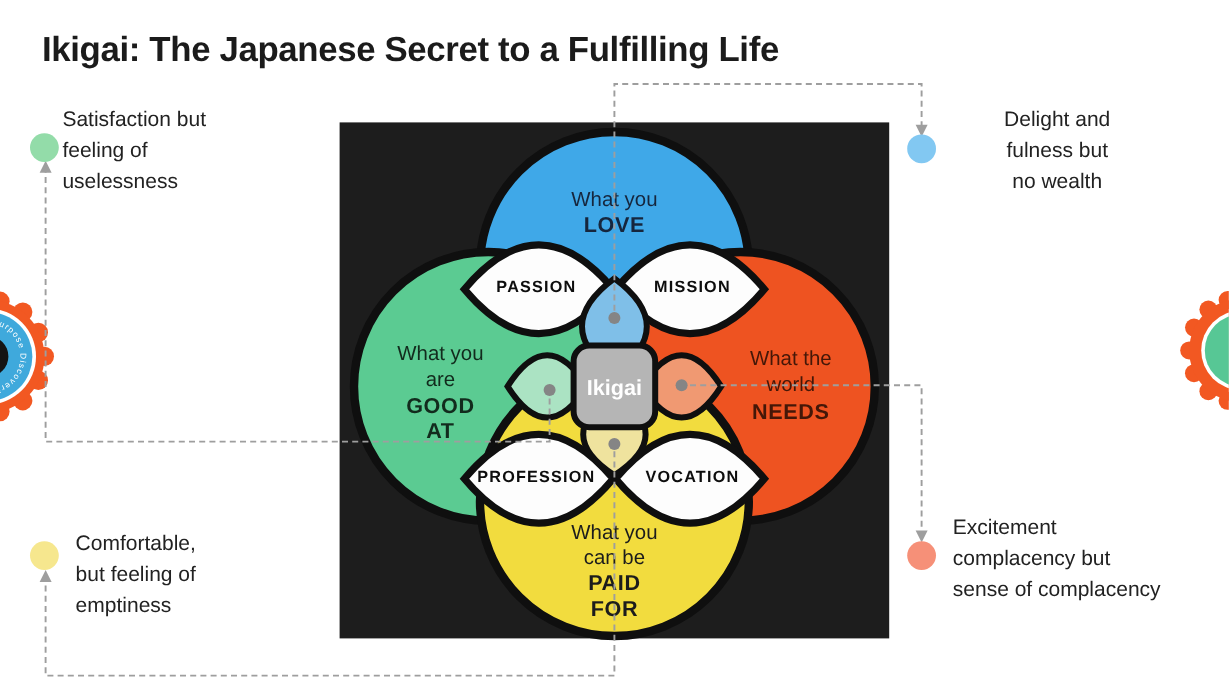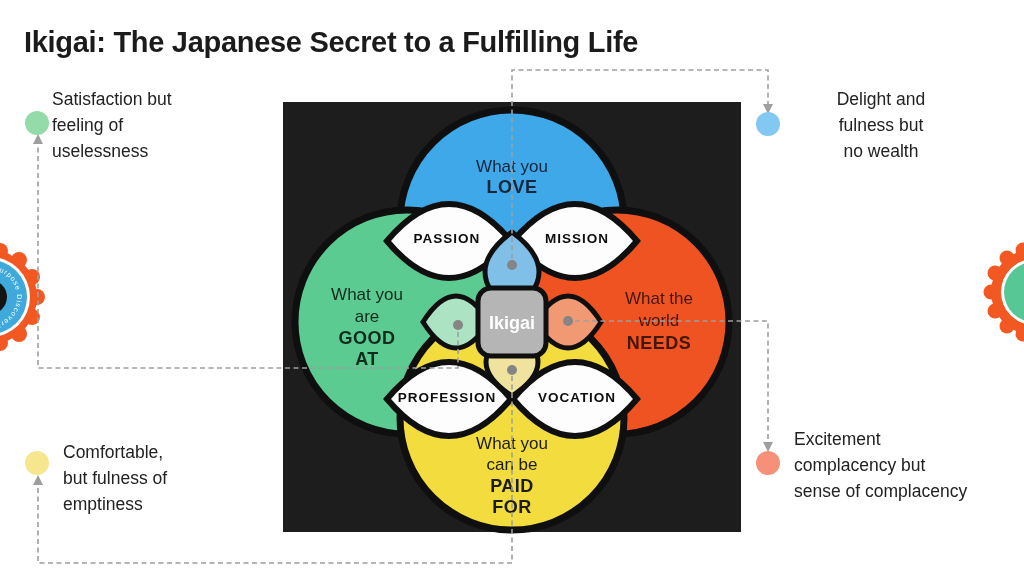--- a/index.html
+++ b/index.html
@@ -3,21 +3,21 @@
 <meta charset="utf-8">
 <style>
   html,body{margin:0;padding:0;}
   body{
     width:1024px;height:576px;position:relative;overflow:hidden;
     background:#ffffff;
     font-family:"Liberation Sans", sans-serif;
   }
   .stage{position:absolute;inset:0;width:1024px;height:576px;}
   .title{
-    position:absolute;left:24px;top:26px;
+    position:absolute;left:35px;top:26px;
     font-size:29px;font-weight:600;letter-spacing:-0.3px;color:#1b1b1b;
   }
   .callout{
     position:absolute;width:230px;
     font-size:17.5px;line-height:26px;color:#222222;font-weight:400;
   }
   .callout span{display:block;}
   .co-tl{left:52px;top:86px;}
   .co-tr{left:766px;top:86px;text-align:center;}
   .co-bl{left:63px;top:439px;}
@@ -149,21 +149,21 @@
     <span>feeling of</span>
     <span>uselessness</span>
   </div>
   <div class="callout co-tr">
     <span>Delight and</span>
     <span>fulness but</span>
     <span>no wealth</span>
   </div>
   <div class="callout co-bl">
     <span>Comfortable,</span>
-    <span>but fulness of</span>
+    <span>but feeling of</span>
     <span>emptiness</span>
   </div>
   <div class="callout co-br">
     <span>Excitement</span>
     <span>complacency but</span>
     <span>sense of complacency</span>
   </div>
 
 </div>
 

